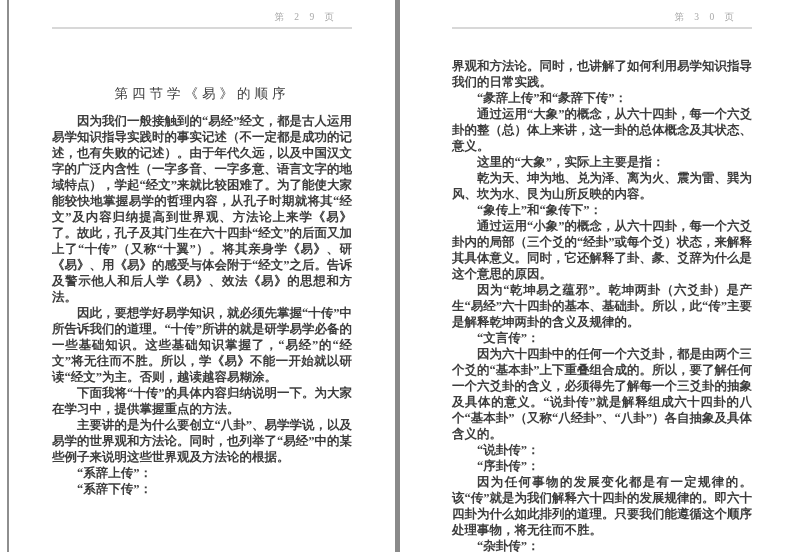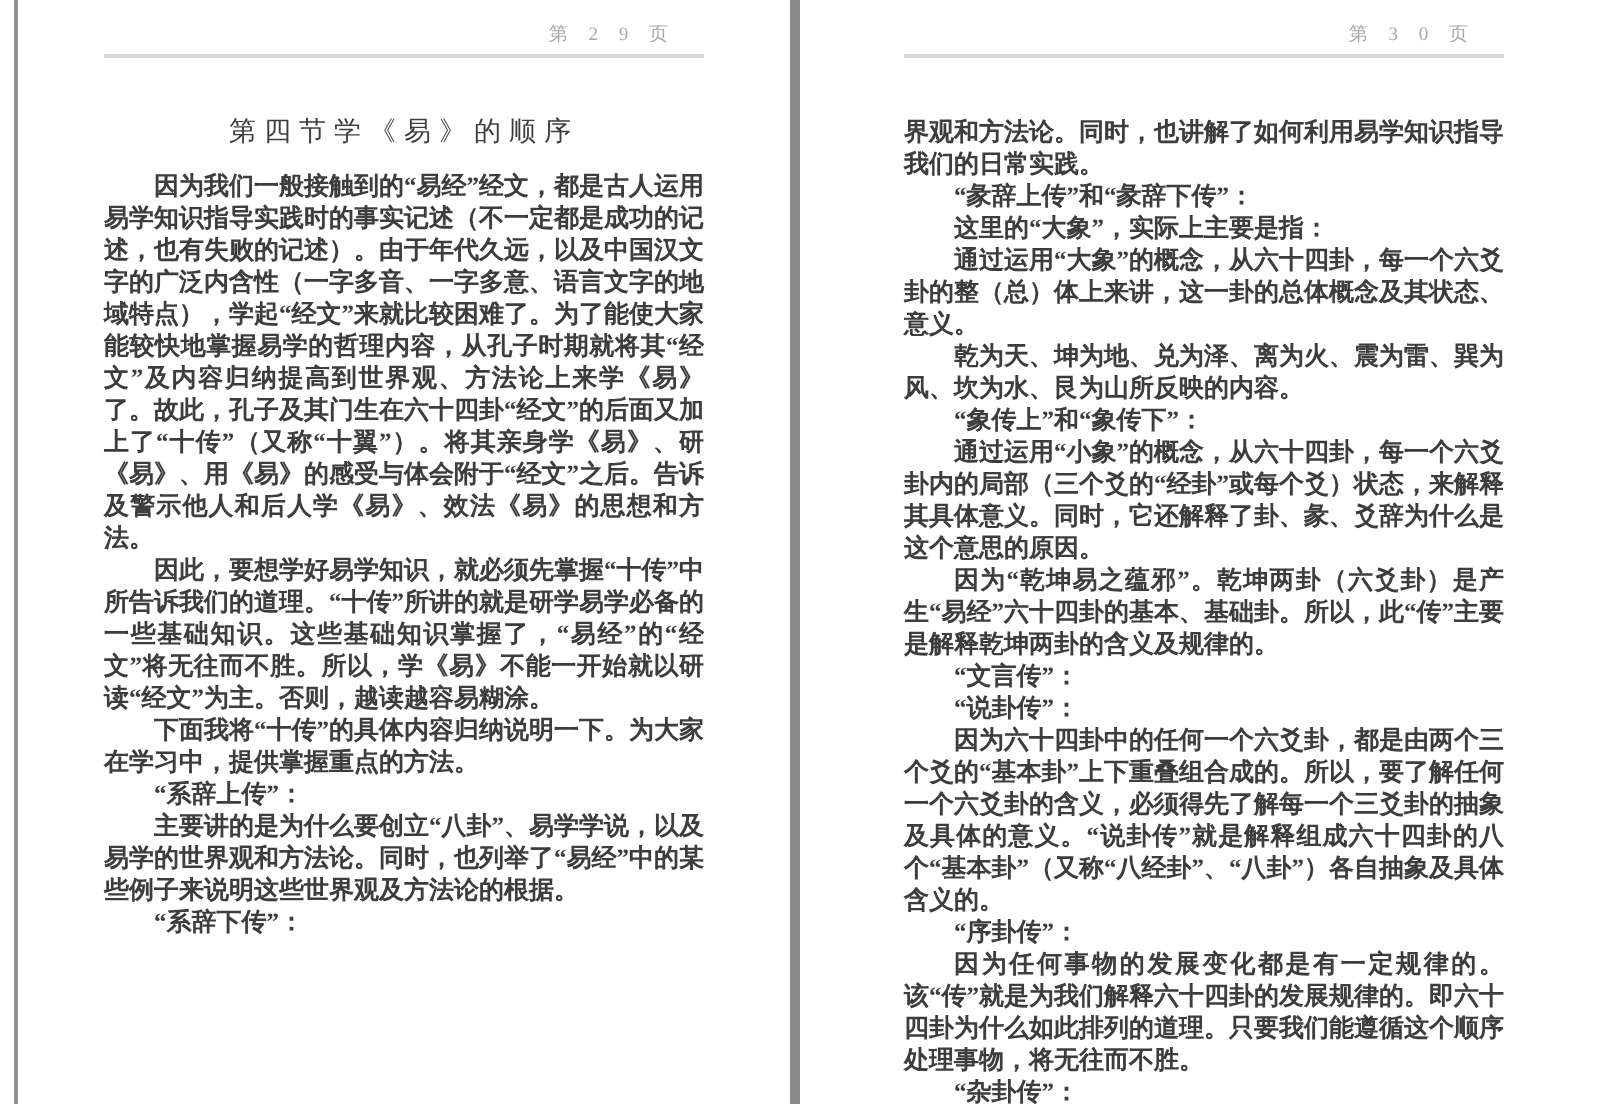--- a/index.html
+++ b/index.html
@@ -39,21 +39,21 @@
     align-items: flex-end;
     padding: 0 14px 3px 0;
   }
   .page-number {
     font-size: 9.5px;
     color: #a8a8a8;
     letter-spacing: 4px;
     white-space: nowrap;
   }
   .section-title {
-    margin-top: 28px;
+    margin-top: 56px;
     text-align: center;
     font-size: 13.5px;
     letter-spacing: 4px;
     color: #3d3d3d;
   }
   .body-text {
     color: #3d3d3d;
     font-size: 12.5px;
     line-height: 16px;
     text-align: justify;
@@ -71,39 +71,39 @@
 
 <div class="page page--left">
   <div class="page-header">
     <span class="page-number">第 2 9 页</span>
   </div>
   <h1 class="section-title" style="font-weight: normal; margin-bottom: 0;">第四节学《易》的顺序</h1>
   <div class="body-text">
       <p class="para indent">因为我们一般接触到的“易经”经文，都是古人运用易学知识指导实践时的事实记述（不一定都是成功的记述，也有失败的记述）。由于年代久远，以及中国汉文字的广泛内含性（一字多音、一字多意、语言文字的地域特点），学起“经文”来就比较困难了。为了能使大家能较快地掌握易学的哲理内容，从孔子时期就将其“经文”及内容归纳提高到世界观、方法论上来学《易》了。故此，孔子及其门生在六十四卦“经文”的后面又加上了“十传”（又称“十翼”）。将其亲身学《易》、研《易》、用《易》的感受与体会附于“经文”之后。告诉及警示他人和后人学《易》、效法《易》的思想和方法。</p>
       <p class="para indent">因此，要想学好易学知识，就必须先掌握“十传”中所告诉我们的道理。“十传”所讲的就是研学易学必备的一些基础知识。这些基础知识掌握了，“易经”的“经文”将无往而不胜。所以，学《易》不能一开始就以研读“经文”为主。否则，越读越容易糊涂。</p>
       <p class="para indent">下面我将“十传”的具体内容归纳说明一下。为大家在学习中，提供掌握重点的方法。</p>
+      <p class="para indent">主要讲的是为什么要创立“八卦”、易学学说，以及易学的世界观和方法论。同时，也列举了“易经”中的某些例子来说明这些世界观及方法论的根据。</p>
       <p class="para indent">“系辞上传”：</p>
-      <p class="para indent">主要讲的是为什么要创立“八卦”、易学学说，以及易学的世界观和方法论。同时，也列举了“易经”中的某些例子来说明这些世界观及方法论的根据。</p>
       <p class="para indent">“系辞下传”：</p>
     </div>
 </div>
 
 <div class="page page--right">
   <div class="page-header">
     <span class="page-number">第 3 0 页</span>
   </div>
   <div class="body-text">
       <p class="para">界观和方法论。同时，也讲解了如何利用易学知识指导我们的日常实践。</p>
       <p class="para indent">“彖辞上传”和“彖辞下传”：</p>
+      <p class="para indent">通过运用“大象”的概念，从六十四卦，每一个六爻卦的整（总）体上来讲，这一卦的总体概念及其状态、意义。</p>
       <p class="para indent">这里的“大象”，实际上主要是指：</p>
-      <p class="para indent">通过运用“大象”的概念，从六十四卦，每一个六爻卦的整（总）体上来讲，这一卦的总体概念及其状态、意义。</p>
       <p class="para indent">乾为天、坤为地、兑为泽、离为火、震为雷、巽为风、坎为水、艮为山所反映的内容。</p>
       <p class="para indent">“象传上”和“象传下”：</p>
       <p class="para indent">通过运用“小象”的概念，从六十四卦，每一个六爻卦内的局部（三个爻的“经卦”或每个爻）状态，来解释其具体意义。同时，它还解释了卦、彖、爻辞为什么是这个意思的原因。</p>
       <p class="para indent">因为“乾坤易之蕴邪”。乾坤两卦（六爻卦）是产生“易经”六十四卦的基本、基础卦。所以，此“传”主要是解释乾坤两卦的含义及规律的。</p>
       <p class="para indent">“文言传”：</p>
+      <p class="para indent">因为六十四卦中的任何一个六爻卦，都是由两个三个爻的“基本卦”上下重叠组合成的。所以，要了解任何一个六爻卦的含义，必须得先了解每一个三爻卦的抽象及具体的意义。“说卦传”就是解释组成六十四卦的八个“基本卦”（又称“八经卦”、“八卦”）各自抽象及具体含义的。</p>
       <p class="para indent">“说卦传”：</p>
-      <p class="para indent">因为六十四卦中的任何一个六爻卦，都是由两个三个爻的“基本卦”上下重叠组合成的。所以，要了解任何一个六爻卦的含义，必须得先了解每一个三爻卦的抽象及具体的意义。“说卦传”就是解释组成六十四卦的八个“基本卦”（又称“八经卦”、“八卦”）各自抽象及具体含义的。</p>
       <p class="para indent">“序卦传”：</p>
       <p class="para indent">因为任何事物的发展变化都是有一定规律的。该“传”就是为我们解释六十四卦的发展规律的。即六十四卦为什么如此排列的道理。只要我们能遵循这个顺序处理事物，将无往而不胜。</p>
       <p class="para indent">“杂卦传”：</p>
     </div>
 </div>
 
 </body></html>

